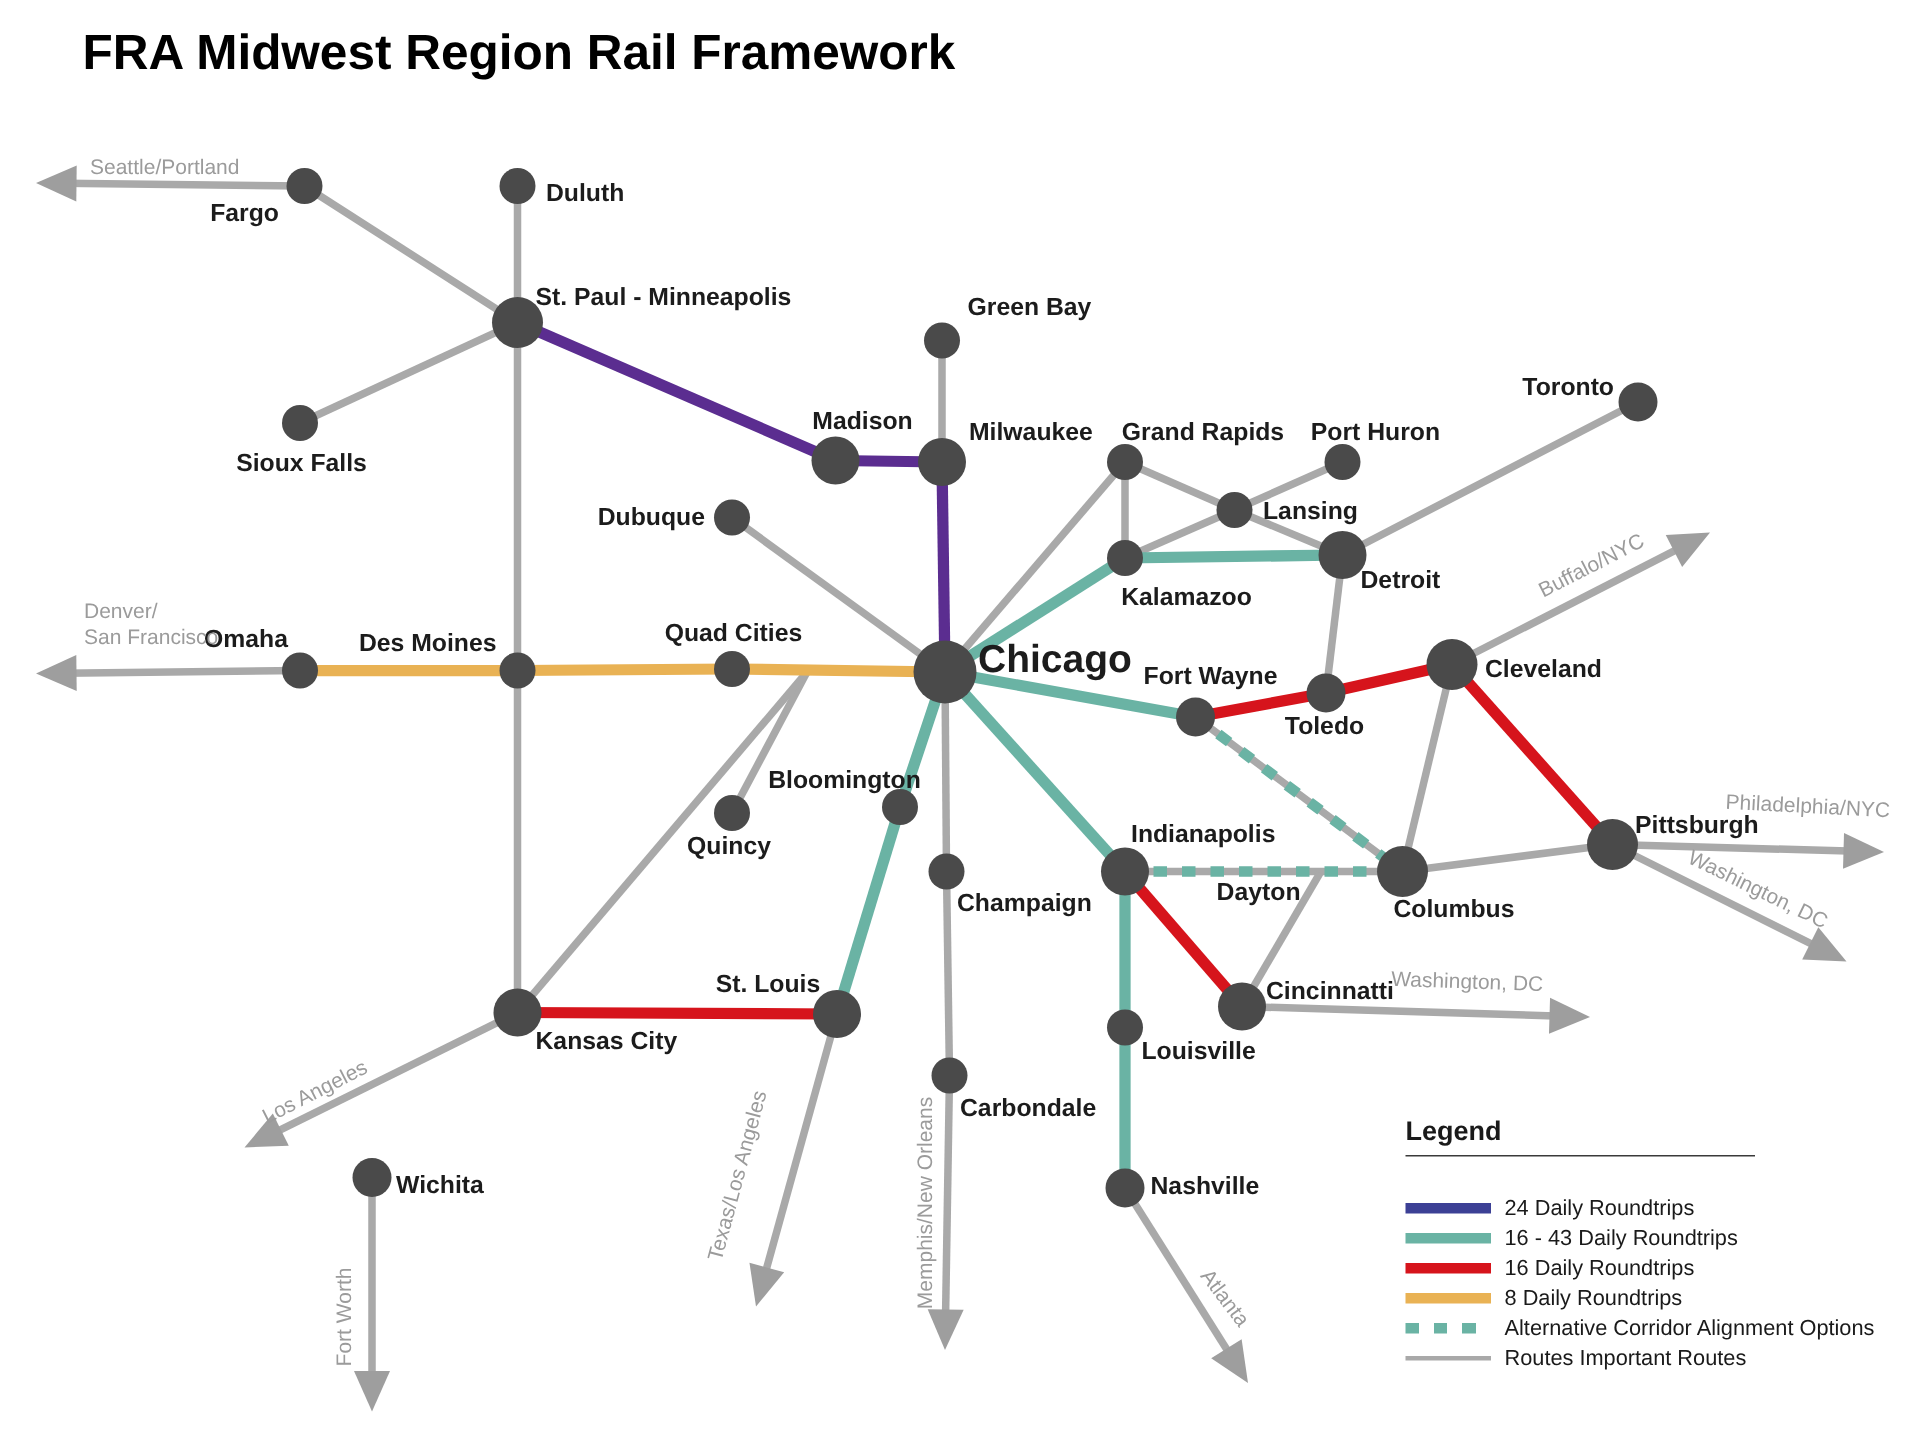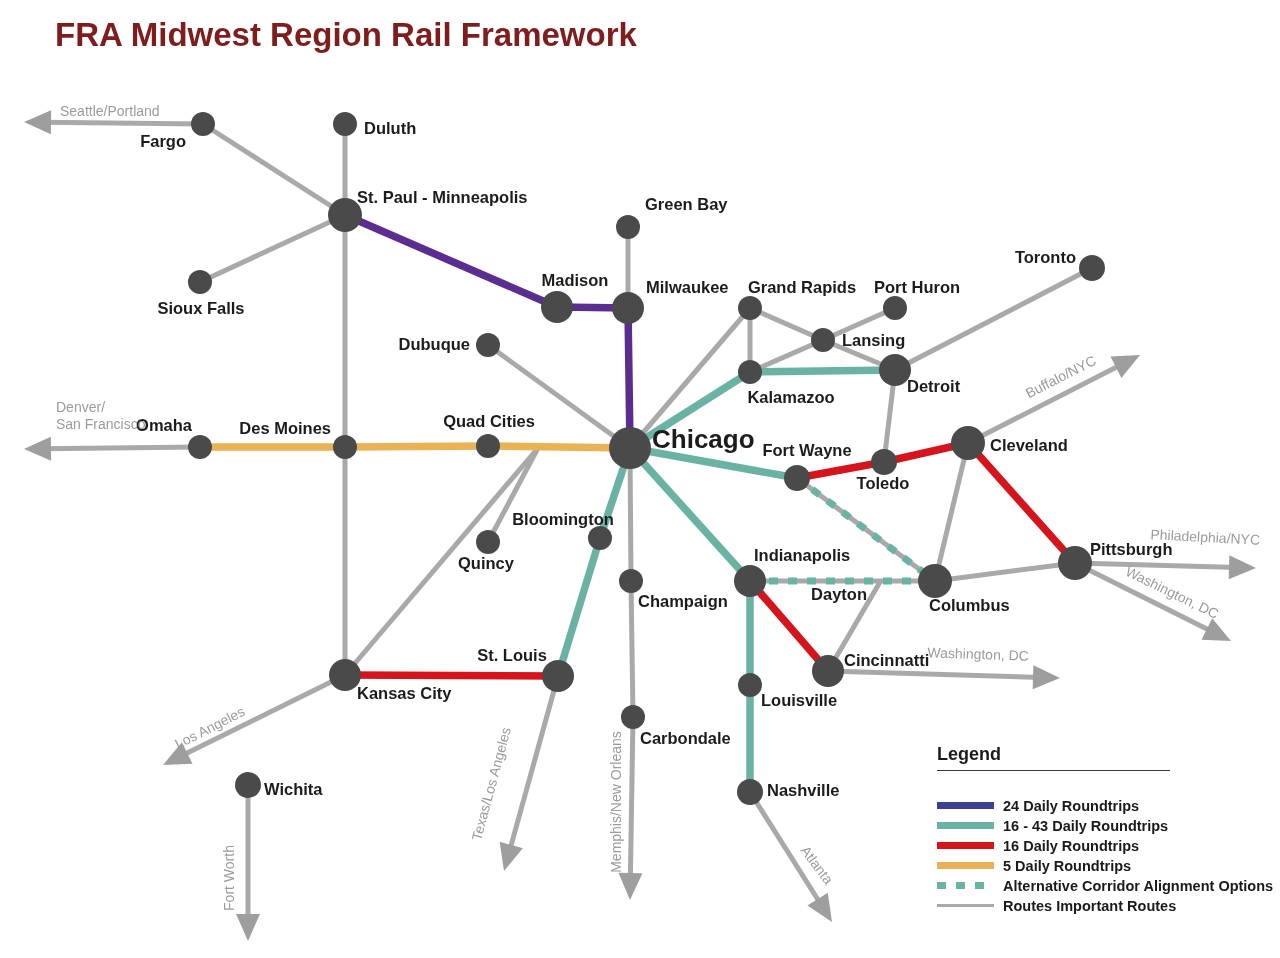--- a/index.html
+++ b/index.html
@@ -6,28 +6,28 @@
   body{width:1280px;height:958px;position:relative;overflow:hidden;
        font-family:"Liberation Sans",sans-serif;}
   #page-title{position:absolute;left:55px;top:16px;margin:0;
        font-size:33px;font-weight:600;letter-spacing:0;}
   #rail-map{position:absolute;left:0;top:0;}
   #legend{position:absolute;left:937px;top:744px;width:233px;}
   #legend .legend-title{font-size:18px;font-weight:700;color:#1a1a1a;
        padding-bottom:5px;border-bottom:1.5px solid #3a3a3a;margin-bottom:28px;}
   .legend-row{display:flex;align-items:center;margin-bottom:7px;height:13px;}
   .legend-row .swatch{width:57px;flex:0 0 57px;margin-right:9px;height:7px;}
-  .legend-row .legend-label{font-size:14.5px;font-weight:700;color:#1a1a1a;
+  .legend-row .legend-label{font-size:14.5px;font-weight:400;color:#1a1a1a;
        white-space:nowrap;}
   svg text{font-family:"Liberation Sans",sans-serif;}
 </style>
 </head>
 <body>
 
-<h1 id="page-title" style="color: #7f1d1d;">FRA Midwest Region Rail Framework</h1>
+<h1 id="page-title" style="color: #000000;">FRA Midwest Region Rail Framework</h1>
 
 <svg id="rail-map" width="1280" height="958" viewBox="0 0 1280 958">
     <line x1="203" y1="124" x2="345" y2="215" stroke="#a9a9a9" stroke-width="5"></line>
     <line x1="345" y1="124" x2="345" y2="215" stroke="#a9a9a9" stroke-width="5"></line>
     <line x1="200" y1="282" x2="345" y2="215" stroke="#a9a9a9" stroke-width="5"></line>
     <line x1="345" y1="215" x2="345" y2="447" stroke="#a9a9a9" stroke-width="5"></line>
     <line x1="345" y1="447" x2="345" y2="675" stroke="#a9a9a9" stroke-width="5"></line>
     <line x1="628" y1="227" x2="628" y2="308" stroke="#a9a9a9" stroke-width="5"></line>
     <line x1="488" y1="345" x2="630" y2="448" stroke="#a9a9a9" stroke-width="5"></line>
     <line x1="630" y1="448" x2="750" y2="308" stroke="#a9a9a9" stroke-width="5"></line>
@@ -181,21 +181,21 @@
   <div class="legend-row">
     <span class="swatch" style="background: rgb(106, 179, 164);"></span>
     <span class="legend-label">16 - 43 Daily Roundtrips</span>
   </div>
   <div class="legend-row">
     <span class="swatch" style="background: rgb(214, 20, 28);"></span>
     <span class="legend-label">16 Daily Roundtrips</span>
   </div>
   <div class="legend-row">
     <span class="swatch" style="background: rgb(233, 178, 84);"></span>
-    <span class="legend-label">5 Daily Roundtrips</span>
+    <span class="legend-label">8 Daily Roundtrips</span>
   </div>
   <div class="legend-row">
     <span class="swatch" style="background: repeating-linear-gradient(90deg, rgb(106, 179, 164) 0px, rgb(106, 179, 164) 9px, transparent 9px, transparent 19px);"></span>
     <span class="legend-label">Alternative Corridor Alignment Options</span>
   </div>
   <div class="legend-row">
     <span class="swatch" style="background: rgb(169, 169, 169); height: 2.5px;"></span>
     <span class="legend-label">Routes Important Routes</span>
   </div>
 </div>

